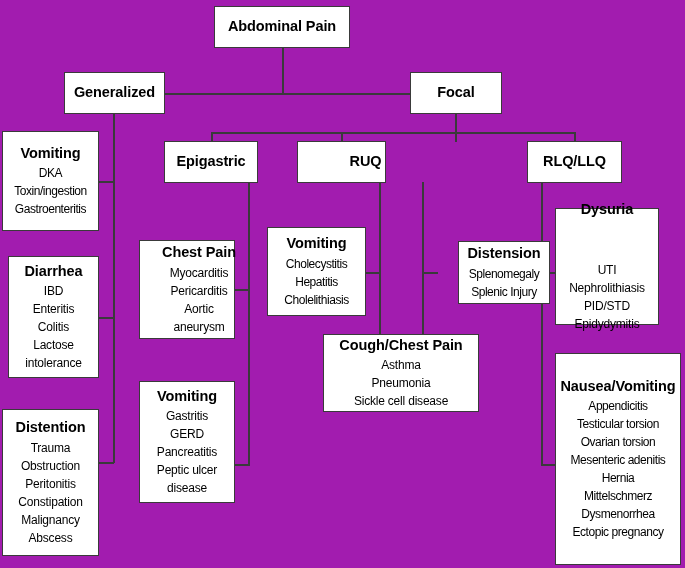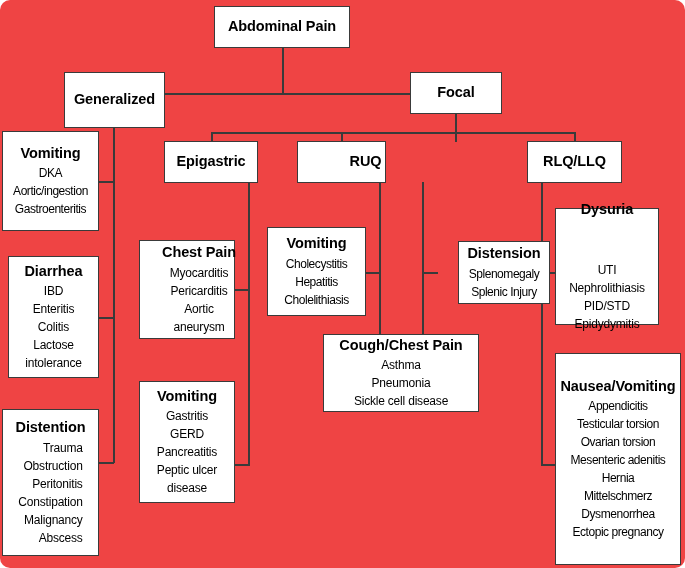--- a/index.html
+++ b/index.html
@@ -8,23 +8,22 @@
     background: #ffffff;
   }
   body {
     font-family: "Liberation Sans", sans-serif;
     -webkit-font-smoothing: antialiased;
   }
   #canvas {
     position: relative;
     width: 685px;
     height: 568px;
-    background: #ef4444;
+    background: #a21caf;
     overflow: hidden;
-    border-radius: 10px;
   }
 
   
   .node {
     position: absolute;
     box-sizing: border-box;
     border: 1.6px solid #3a3a3a;
     background: #ffffff;
     text-align: center;
     z-index: 5;
@@ -99,21 +98,21 @@
   <div class="ln h" style="left:422px; top:272px; width:16px;"></div>
 
   <div class="ln v" style="left:541px; top:182px; height:284px;"></div>
   <div class="ln h" style="left:541px; top:272px; width:15px;"></div>
   <div class="ln h" style="left:541px; top:464px; width:15px;"></div>
 
   <div class="node head-only" style="left:214px; top:6px; width:136px; height:42px;">
     <span class="title">Abdominal Pain</span>
   </div>
 
-  <div class="node head-only" style="left:64px; top:72px; width:101px; height:56px;">
+  <div class="node head-only" style="left:64px; top:72px; width:101px; height:42px;">
     <span class="title">Generalized</span>
   </div>
 
   <div class="node head-only" style="left:410px; top:72px; width:92px; height:42px;">
     <span class="title">Focal</span>
   </div>
 
   <div class="node head-only" style="left:164px; top:141px; width:94px; height:42px;">
     <span class="title">Epigastric</span>
   </div>
@@ -124,37 +123,37 @@
 
 
   <div class="node head-only" style="left:527px; top:141px; width:95px; height:42px;">
     <span class="title">RLQ/LLQ</span>
   </div>
 
   <div class="node tight" style="left:2px; top:131px; width:97px; height:100px;">
     <span class="title">Vomiting</span>
     <span class="items">
       <span class="item">DKA</span><br>
-      <span class="item">Aortic/ingestion</span><br>
+      <span class="item">Toxin/ingestion</span><br>
       <span class="item">Gastroenteritis</span>
     </span>
   </div>
 
   <div class="node" style="left:8px; top:256px; width:91px; height:122px;">
     <span class="title">Diarrhea</span>
     <span class="items">
       <span class="item">IBD</span><br>
       <span class="item">Enteritis</span><br>
       <span class="item">Colitis</span><br>
       <span class="item">Lactose</span><br>
       <span class="item">intolerance</span>
     </span>
   </div>
 
-  <div class="node" style="left:2px; top:409px; width:97px; height:147px;text-align:right;">
+  <div class="node" style="left:2px; top:409px; width:97px; height:147px;">
     <span class="title">Distention</span>
     <span class="items">
       <span class="item">Trauma</span><br>
       <span class="item">Obstruction</span><br>
       <span class="item">Peritonitis</span><br>
       <span class="item">Constipation</span><br>
       <span class="item">Malignancy</span><br>
       <span class="item">Abscess</span>
     </span>
   </div>

